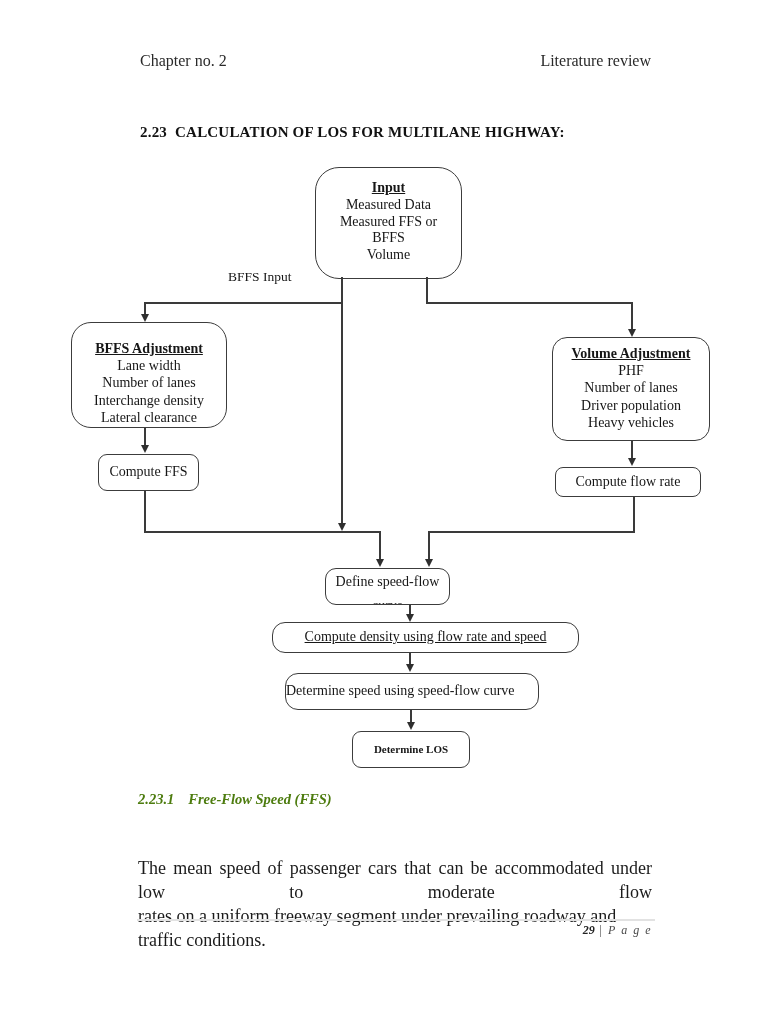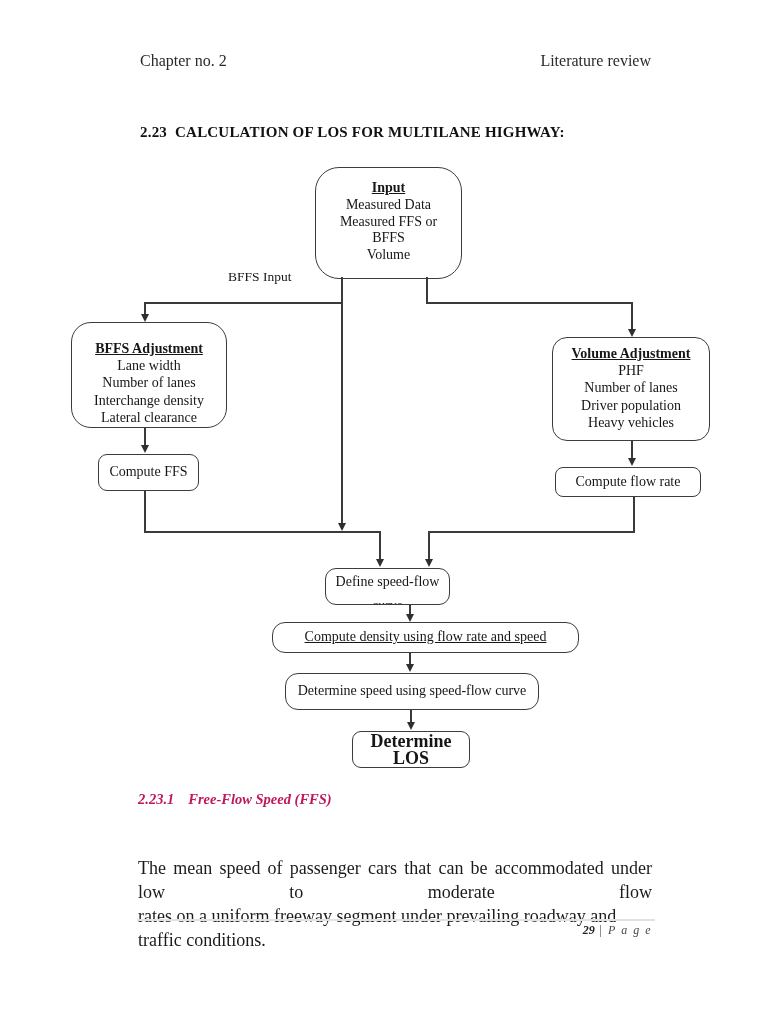--- a/index.html
+++ b/index.html
@@ -9,21 +9,21 @@
     background:#ffffff; overflow:hidden;
     font-family:"Liberation Serif","DejaVu Serif",serif;
     color:#1c1c1c;
   }
   
   .hdr { position:absolute; top:52px; font-size:16px; color:#2a2a2a; }
   .hdr-left  { left:140px; }
   .hdr-right { right:117px; }
   .doc-title { position:absolute; left:140px; top:124px; font-size:15px; font-weight:bold; letter-spacing:0.2px; color:#111; }
   .doc-title .num { display:inline-block; margin-right:8px; }
-  .sec-head { position:absolute; left:138px; top:791px; font-size:14.5px; font-weight:bold; font-style:italic; color:#be185d; }
+  .sec-head { position:absolute; left:138px; top:791px; font-size:14.5px; font-weight:bold; font-style:italic; color:#4d7c0f; }
   .sec-head .num { display:inline-block; margin-right:14px; }
   .para { position:absolute; left:138px; top:856px; width:514px; font-size:18px; line-height:24px; color:#1b1b1b; }
   .para .l1 { text-align:justify; text-align-last:justify; }
   .footer-rule { position:absolute; left:137px; top:919px; width:518px; height:2px; background:#e2e2e2; }
   .footer-text { position:absolute; right:116px; top:923px; font-size:12px; font-style:italic; }
   .footer-text .pnum { font-weight:bold; color:#222; }
   .footer-text .plabel { color:#4a4a4a; letter-spacing:1.5px; margin-left:4px; }
   
   .node {
     position:absolute; border:1.6px solid #3c3c3c; background:#fff;
@@ -31,22 +31,22 @@
   }
   .node .nt { font-weight:bold; text-decoration:underline; }
   .n-input   { left:315px; top:167px; width:147px; height:112px; border-radius:24px; padding-top:12px; }
   .n-bffs    { left:71px;  top:322px; width:156px; height:106px; border-radius:20px; padding-top:17px;  line-height:17.2px; }
   .n-volume  { left:552px; top:337px; width:158px; height:104px; border-radius:15px; padding-top:7px;  line-height:17.2px; }
   .n-cffs    { left:98px;  top:454px; width:101px; height:37px;  border-radius:9px;  display:flex; align-items:center; justify-content:center; }
   .n-cflow   { left:555px; top:467px; width:146px; height:30px;  border-radius:8px;  display:flex; align-items:center; justify-content:center; }
   .n-define  { left:325px; top:568px; width:125px; height:37px;  border-radius:11px; padding-top:5px; overflow:hidden; }
   .n-define .clip { display:block; margin-top:7px; color:#2e2e2e; }
   .n-density { left:272px; top:622px; width:307px; height:31px;  border-radius:13px; display:flex; align-items:center; justify-content:center;text-decoration:underline; }
-  .n-dspeed  { left:285px; top:673px; width:254px; height:37px;  border-radius:13px; display:flex; align-items:center; justify-content:center; }
-  .n-dlos    { left:352px; top:731px; width:118px; height:37px;  border-radius:9px;  display:flex; align-items:center; justify-content:center; font-weight:bold; font-size:18px; }
+  .n-dspeed  { left:285px; top:673px; width:254px; height:37px;  border-radius:13px; display:flex; align-items:center; }
+  .n-dlos    { left:352px; top:731px; width:118px; height:37px;  border-radius:9px;  display:flex; align-items:center; justify-content:center; font-weight:bold; font-size:11px; }
   
   .cv, .ch { position:absolute; background:#3a3a3a; }
   .cv { width:2px; }
   .ch { height:2px; }
   .ah { position:absolute; width:0; height:0;
         border-left:4.5px solid transparent; border-right:4.5px solid transparent;
         border-top:8px solid #2f2f2f; }
   .flabel { position:absolute; font-size:13.5px; color:#161616; }
   .flabel.center { text-align:center; }
 </style>

